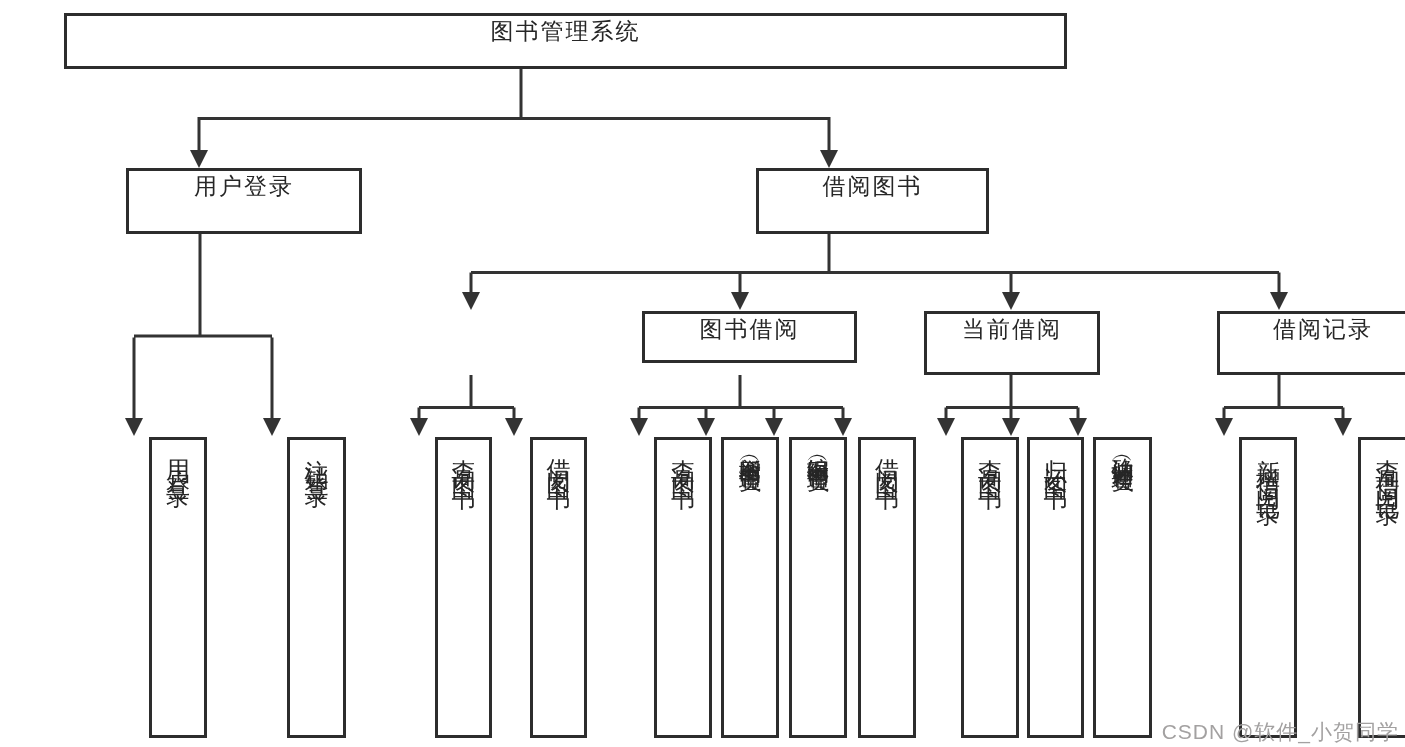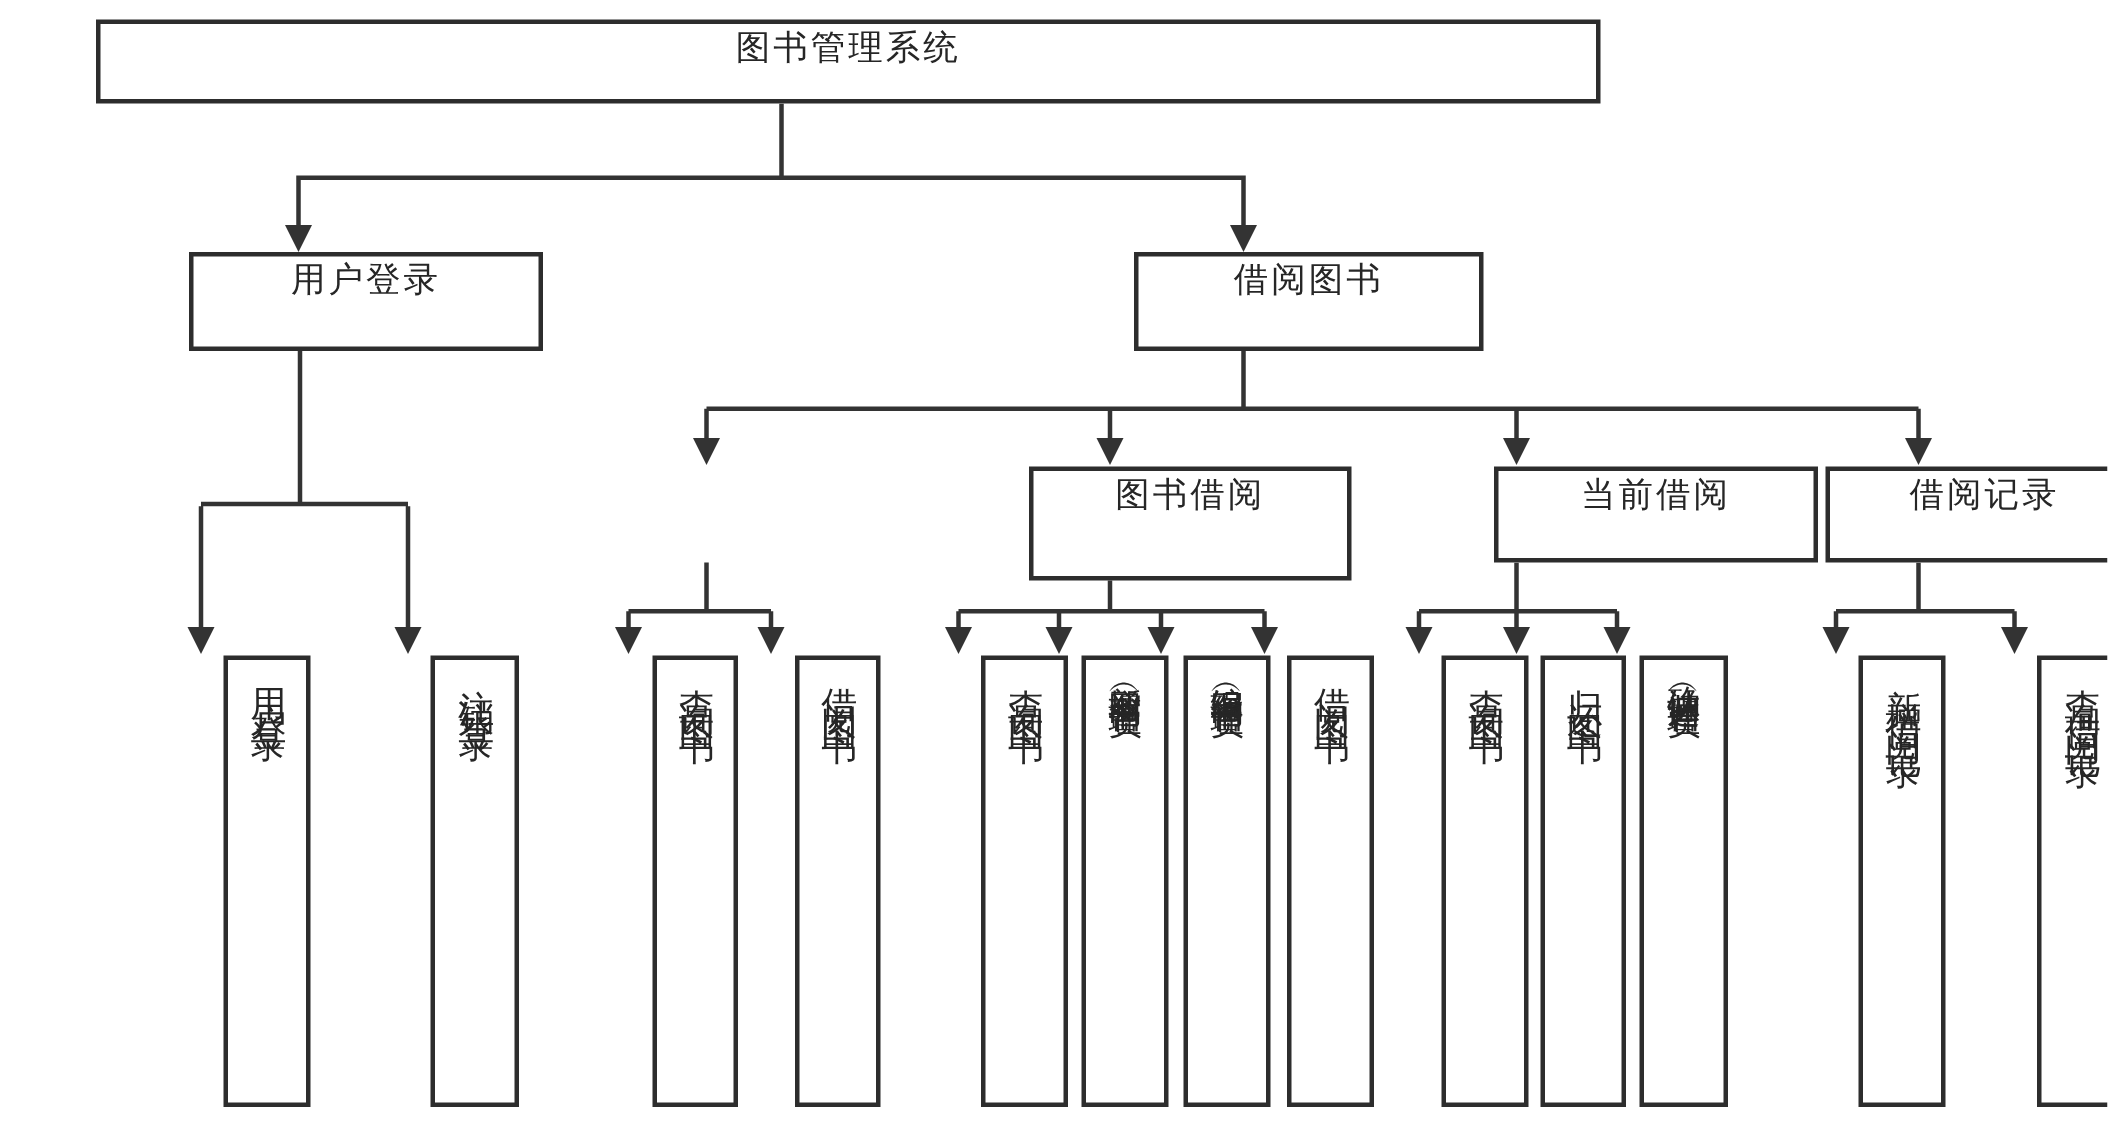--- a/index.html
+++ b/index.html
@@ -75,24 +75,24 @@
     <span class="hlabel">图书管理系统</span>
   </div>
 
   <div class="box" style="left:82px;top:168px;width:236px;height:66px">
     <span class="hlabel">用户登录</span>
   </div>
   <div class="box" style="left:712px;top:168px;width:233px;height:66px">
     <span class="hlabel">借阅图书</span>
   </div>
 
-  <div class="box" style="left:642px;top:311px;width:215px;height:76px">
+  <div class="box" style="left:598px;top:311px;width:215px;height:52px">
     <span class="hlabel">图书借阅</span>
   </div>
-  <div class="box" style="left:952px;top:311px;width:216px;height:64px">
+  <div class="box" style="left:880px;top:311px;width:176px;height:64px">
     <span class="hlabel">当前借阅</span>
   </div>
   <div class="box" style="left:1173px;top:311px;width:212px;height:64px">
     <span class="hlabel">借阅记录</span>
   </div>
 
   <div class="box leaf" style="left:105px;width:58px">
     <span class="vtext">用户登录</span>
   </div>
   <div class="box leaf" style="left:243px;width:59px">
@@ -129,13 +129,14 @@
     <span class="vtext long">确认归还（管理员）</span>
   </div>
 
   <div class="box leaf" style="left:1195px;width:58px">
     <span class="vtext">新增借阅记录</span>
   </div>
   <div class="box leaf" style="left:1314px;width:59px">
     <span class="vtext">查询借阅记录</span>
   </div>
 
+  <div class="watermark">CSDN @软件_小贺同学</div>
 </div>
 
 </body></html>

